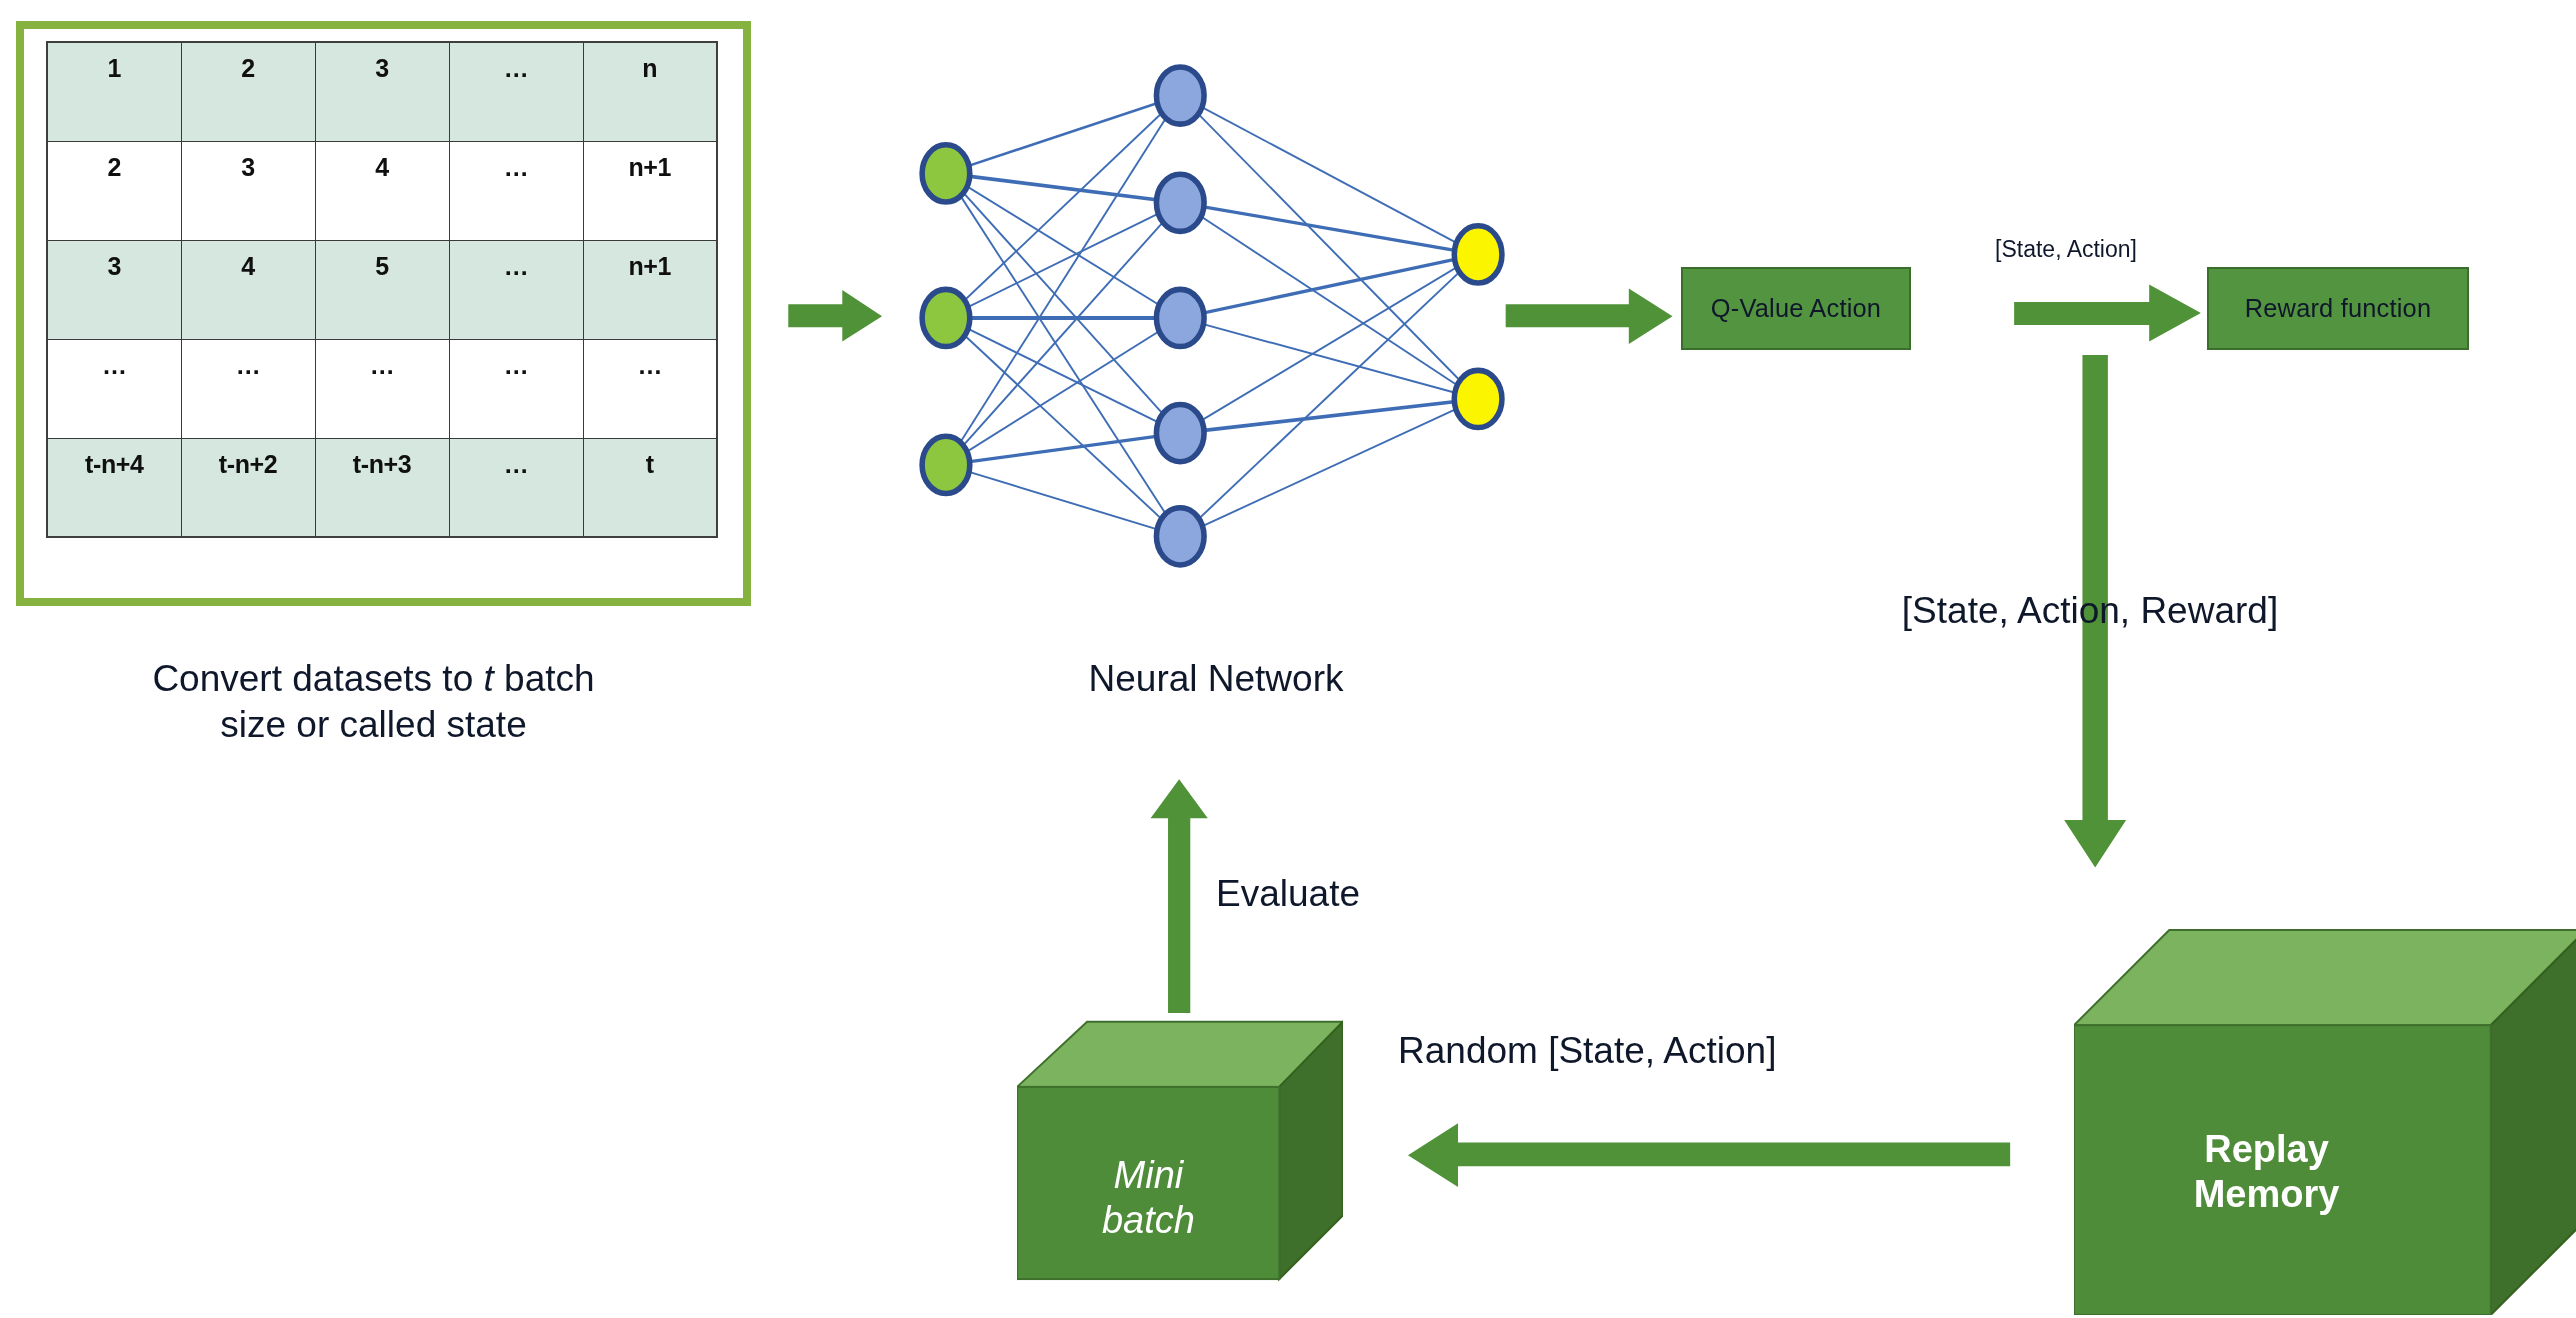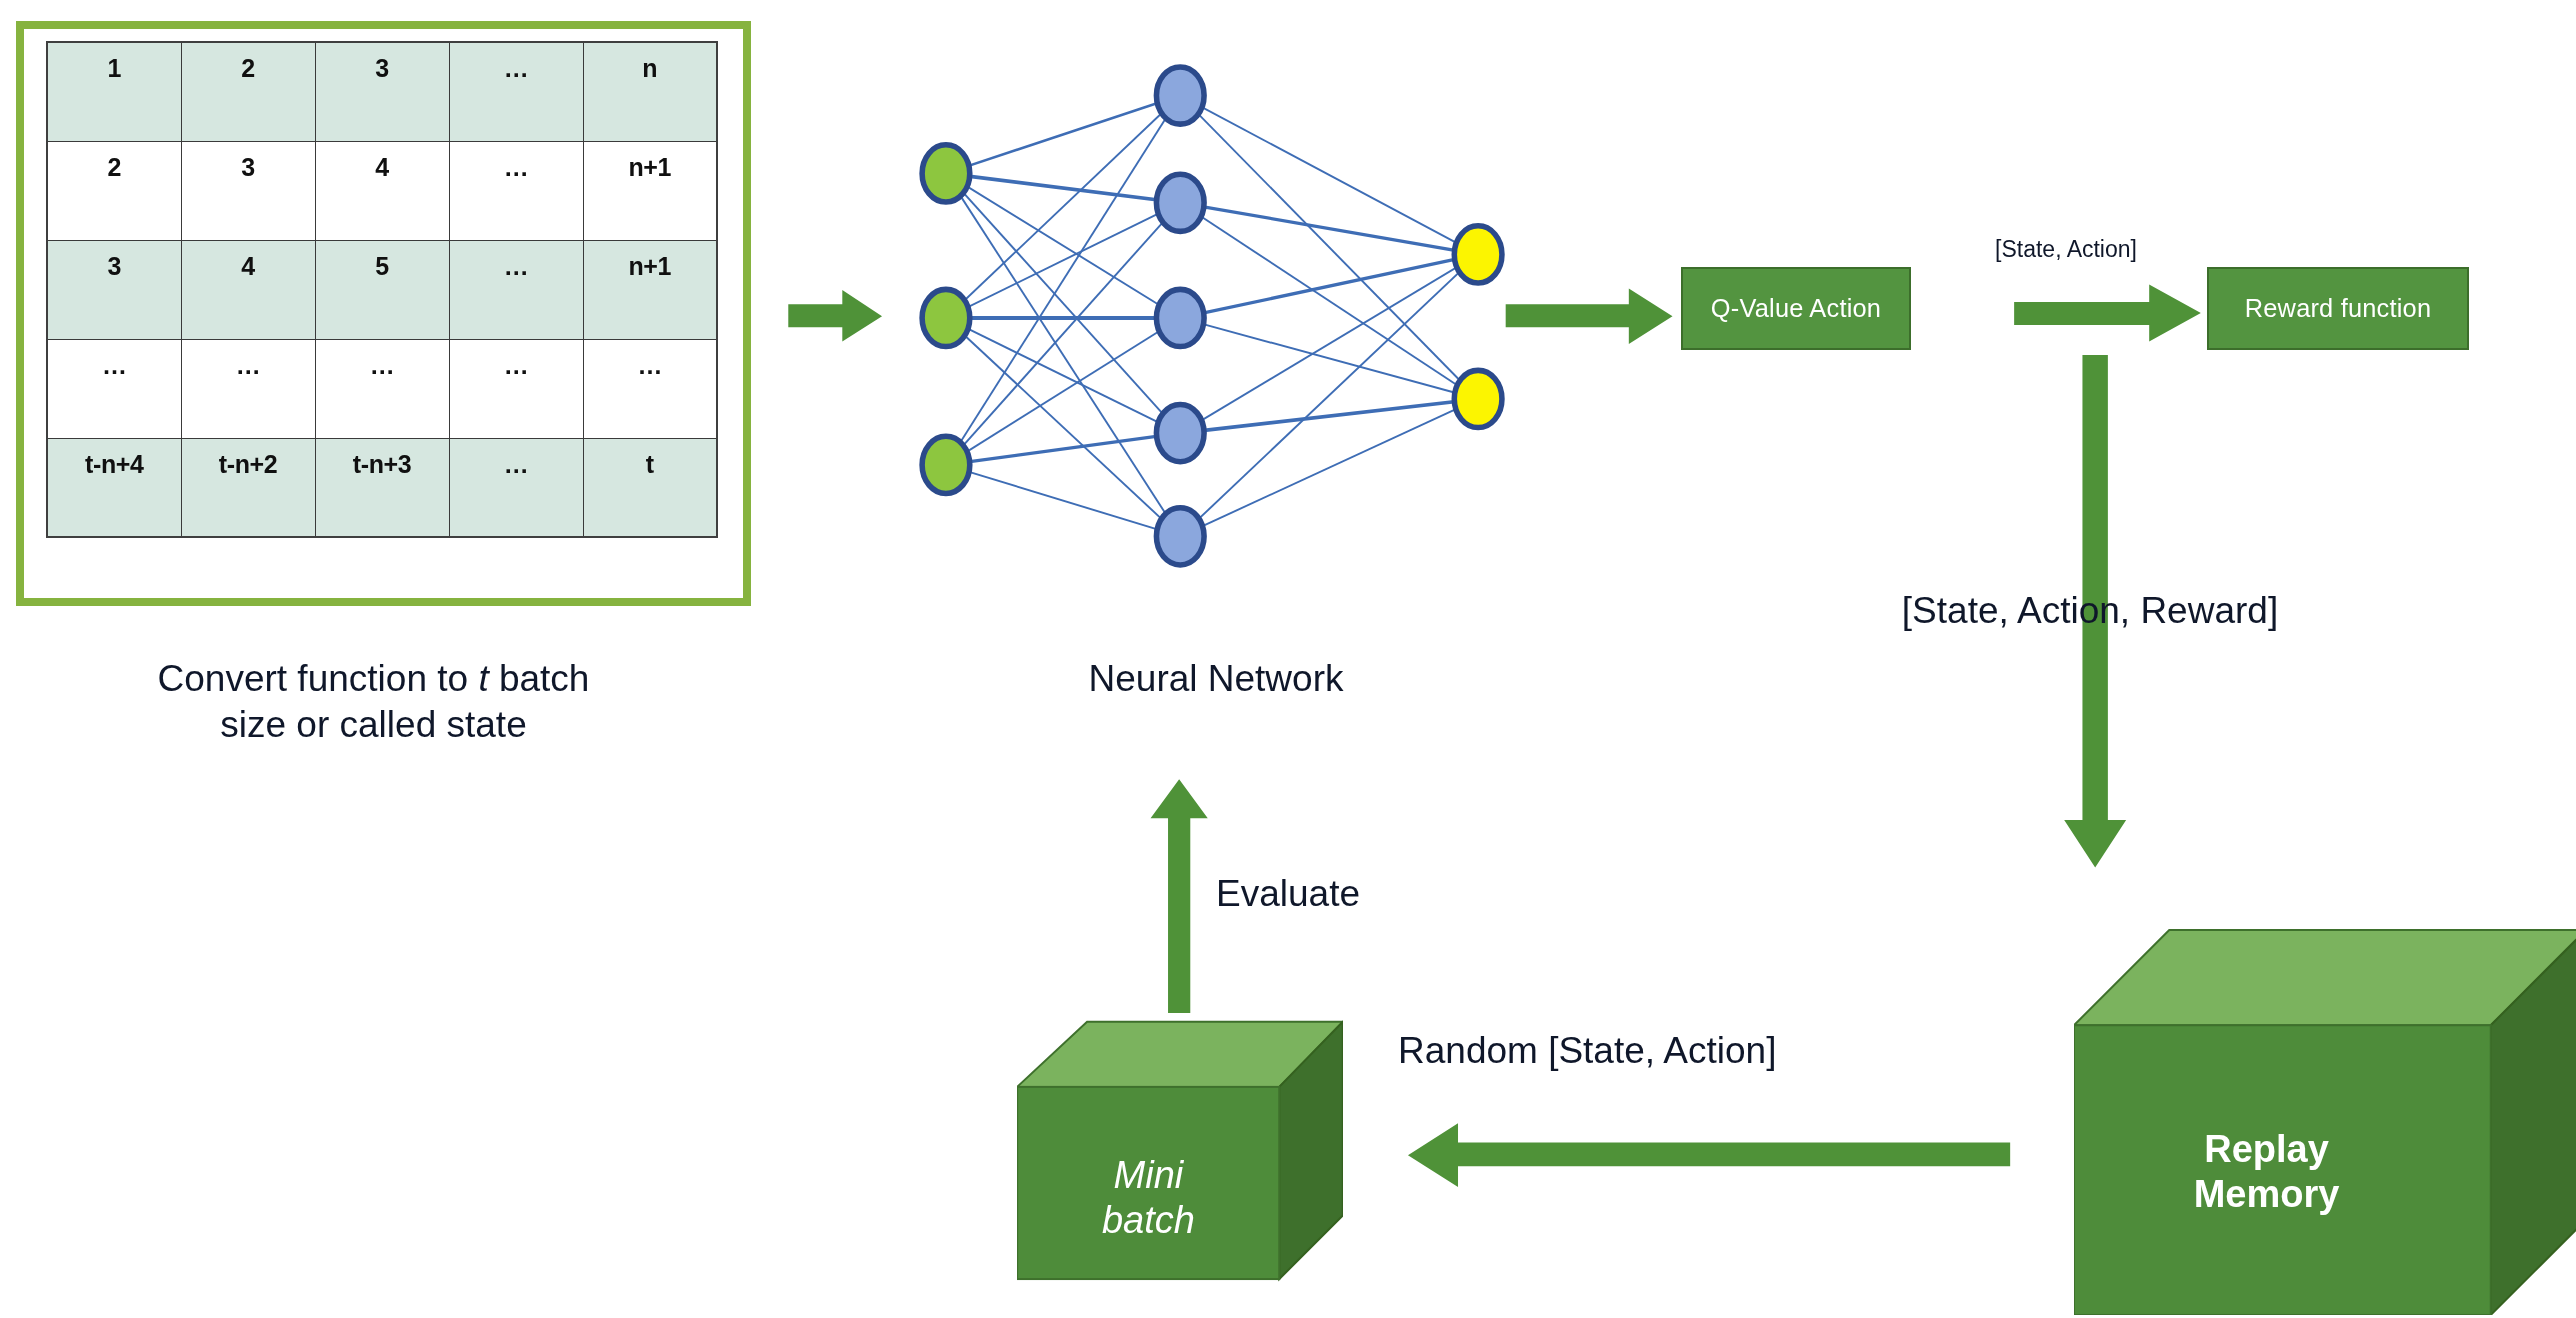--- a/index.html
+++ b/index.html
@@ -35,21 +35,21 @@
   #state-table tr.shade td{background:#d6e7e0;}
   #state-table tr.plain td{background:#ffffff;}
 
   
   #neural-network{left:890px;top:32px;width:652px;height:540px;}
   #neural-network svg{display:block;}
 
   
   .proc-box{
     background:#539440;border:2.4px solid #3c6e2b;box-sizing:border-box;
-    color:#ffffff;display:flex;align-items:center;justify-content:center;
+    color:#0f172a;display:flex;align-items:center;justify-content:center;
     font-size:25.4px;font-weight:400;letter-spacing:0.2px;
   }
   #qvalue-box{left:1681px;top:267px;width:230px;height:83px;}
   #reward-box{left:2207px;top:267px;width:262px;height:83px;}
 
   
   .arrow-layer{left:0;top:0;width:2576px;height:1318px;pointer-events:none;}
 
   
   .caption{
@@ -114,21 +114,21 @@
       <td>t-n+4</td>
       <td>t-n+2</td>
       <td>t-n+3</td>
       <td>…</td>
       <td>t</td>
     </tr>
   </tbody>
 </table>
 
 <div class="abs caption" id="dataset-caption">
-  <span>Convert function to </span><i>t</i><span> batch</span><br>
+  <span>Convert datasets to </span><i>t</i><span> batch</span><br>
   <span>size or called state</span>
 </div>
 
 <div class="abs" id="neural-network">
   <svg class="nn-svg" width="652" height="556" viewBox="0 0 820 700">
     <g stroke="#3e6db5" fill="none">
 
       <line x1="70" y1="178" x2="365" y2="80" stroke-width="3.2"></line>
       <line x1="70" y1="178" x2="365" y2="215" stroke-width="4.6"></line>
       <line x1="70" y1="178" x2="365" y2="360" stroke-width="2.4"></line>

